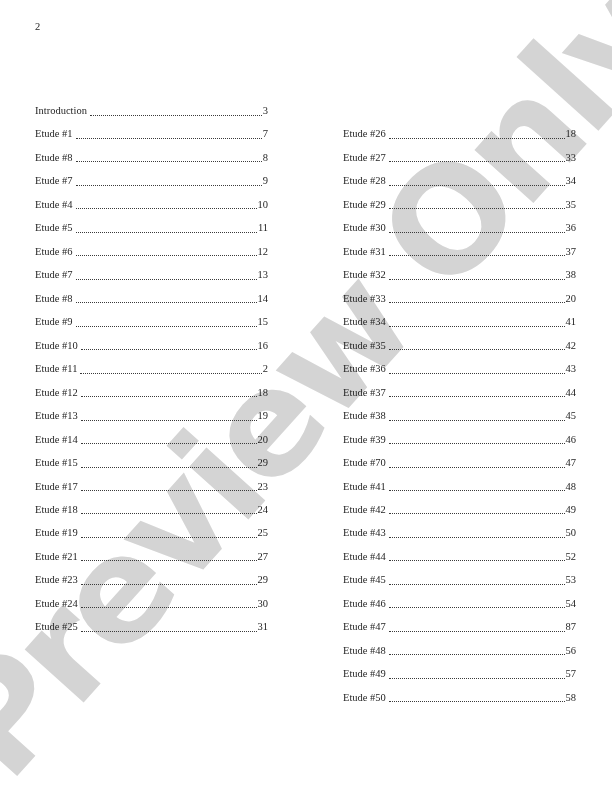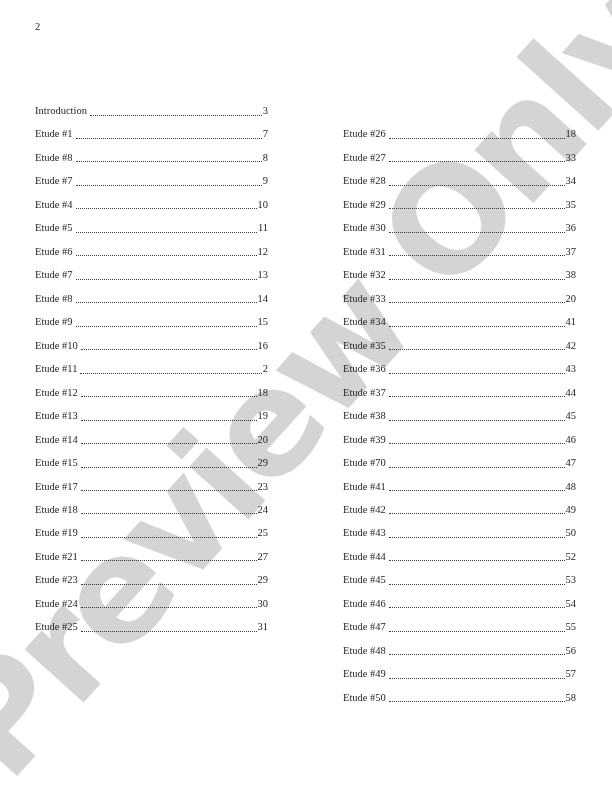--- a/index.html
+++ b/index.html
@@ -316,21 +316,21 @@
             <span class="toc-page">53</span>
           </div>
           <div class="toc-row">
             <span class="toc-label">Etude #46</span>
             <div class="toc-leader" style="border-bottom-color: rgb(58, 58, 58);"></div>
             <span class="toc-page">54</span>
           </div>
           <div class="toc-row">
             <span class="toc-label">Etude #47</span>
             <div class="toc-leader" style="border-bottom-color: rgb(58, 58, 58);"></div>
-            <span class="toc-page">55</span>
+            <span class="toc-page">87</span>
           </div>
           <div class="toc-row">
             <span class="toc-label">Etude #48</span>
             <div class="toc-leader" style="border-bottom-color: rgb(58, 58, 58);"></div>
             <span class="toc-page">56</span>
           </div>
           <div class="toc-row">
             <span class="toc-label">Etude #49</span>
             <div class="toc-leader" style="border-bottom-color: rgb(58, 58, 58);"></div>
             <span class="toc-page">57</span>

